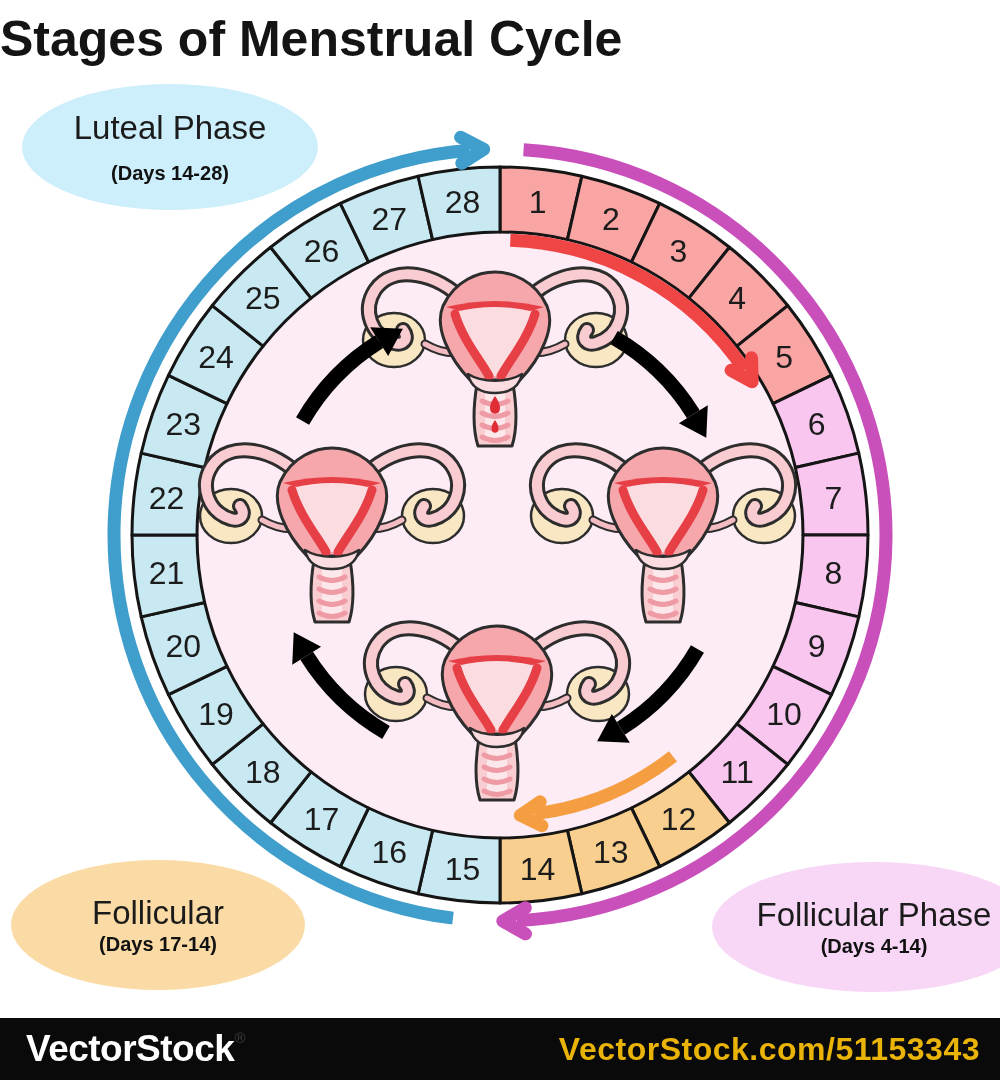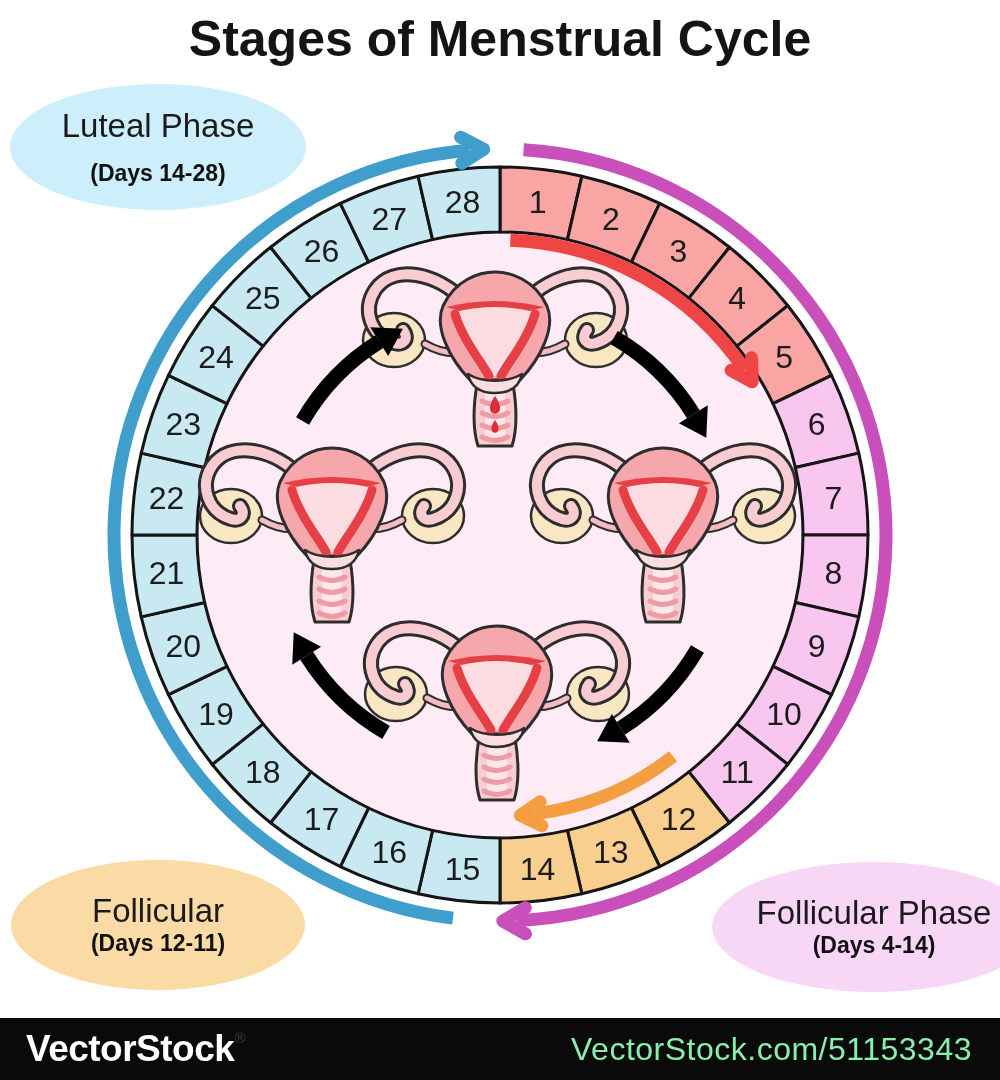--- a/index.html
+++ b/index.html
@@ -1,59 +1,59 @@
 <!DOCTYPE html>
 <html><head>
 <meta charset="utf-8">
 <style>
   html,body{margin:0;padding:0;background:#ffffff;}
   #canvas{
     position:relative;width:1000px;height:1080px;overflow:hidden;background:#ffffff;
     font-family:"Liberation Sans","DejaVu Sans",sans-serif;
   }
   #main-title{
-    position:absolute;top:10px;left:0;width:100%;text-align:center;
+    position:absolute;top:10px;left:0;width:100%;text-align:left;
     font-size:50px;font-weight:600;color:#141414;letter-spacing:0px;z-index:3;
   }
   .badge{
     position:absolute;border-radius:50%;display:flex;flex-direction:column;
     justify-content:center;align-items:center;z-index:4;text-align:center;
   }
   .badge-title{font-size:33px;font-weight:400;color:#1b1b1b;line-height:1.15;}
-  .badge-days{font-size:23px;font-weight:600;color:#111;line-height:1.2;}
-  #badge-luteal{left:10px;top:84px;width:296px;height:126px;gap:15px;}
+  .badge-days{font-size:20px;font-weight:600;color:#111;line-height:1.2;}
+  #badge-luteal{left:22px;top:84px;width:296px;height:126px;gap:15px;}
   #badge-menstruation{left:684px;top:83px;width:292px;height:130px;}
   #badge-ovulation{left:11px;top:860px;width:294px;height:130px;}
   #badge-follicular{left:712px;top:862px;width:324px;height:130px;}
   #diagram-svg{position:absolute;left:0;top:0;z-index:1;}
   #watermark-bar{
     position:absolute;left:0;bottom:0;width:100%;height:62px;z-index:5;
     display:flex;justify-content:space-between;align-items:center;
-    box-sizing:border-box;padding:0 28px 0 26px;
+    box-sizing:border-box;padding:0 20px 0 26px;
   }
   .wm-left{color:#ffffff;font-size:37px;font-weight:600;letter-spacing:-0.5px;}
   .wm-reg{color:#3f3f3f;font-size:15px;vertical-align:18px;font-weight:400;}
-  .wm-right{color:#86efac;font-size:32px;font-weight:400;letter-spacing:0.5px;}
+  .wm-right{color:#eab308;font-size:32px;font-weight:700;letter-spacing:0.5px;}
 </style>
 </head>
 <body>
 
 <div id="canvas">
 
   <div id="main-title">Stages of Menstrual Cycle</div>
 
   <div class="badge" id="badge-luteal" style="background: rgb(205, 238, 251);">
     <div class="badge-title">Luteal Phase</div>
     <div class="badge-days">(Days 14-28)</div>
   </div>
 
 
   <div class="badge" id="badge-ovulation" style="background: rgb(251, 219, 165);">
     <div class="badge-title">Follicular</div>
-    <div class="badge-days">(Days 12-11)</div>
+    <div class="badge-days">(Days 17-14)</div>
   </div>
 
   <div class="badge" id="badge-follicular" style="background: rgb(248, 215, 246);">
     <div class="badge-title">Follicular Phase</div>
     <div class="badge-days">(Days 4-14)</div>
   </div>
 
   <svg id="diagram-svg" width="1000" height="1080" viewBox="0 0 1000 1080" xmlns="http://www.w3.org/2000/svg" xmlns:xlink="http://www.w3.org/1999/xlink">
     <defs>
       <g id="ut-side">

